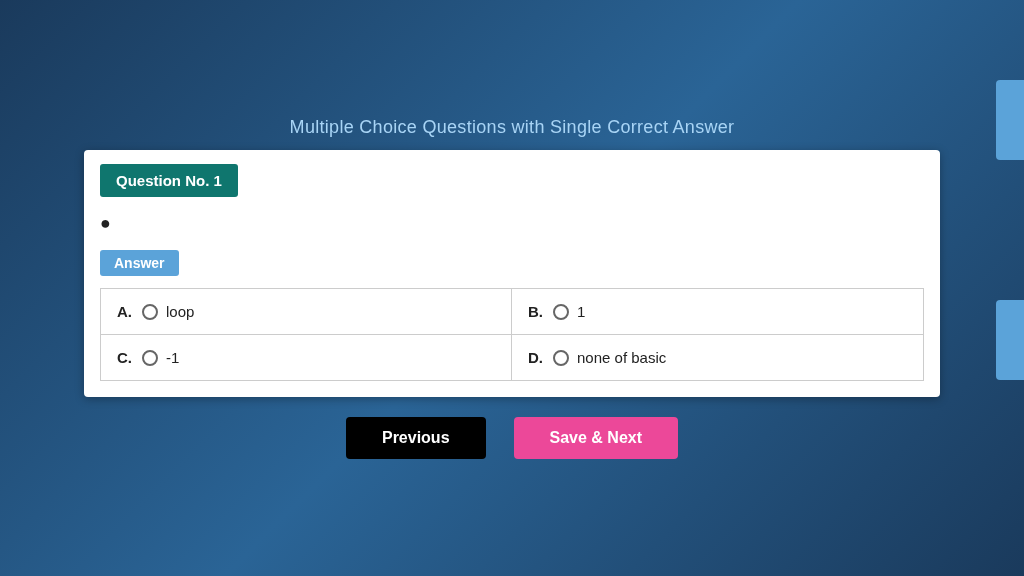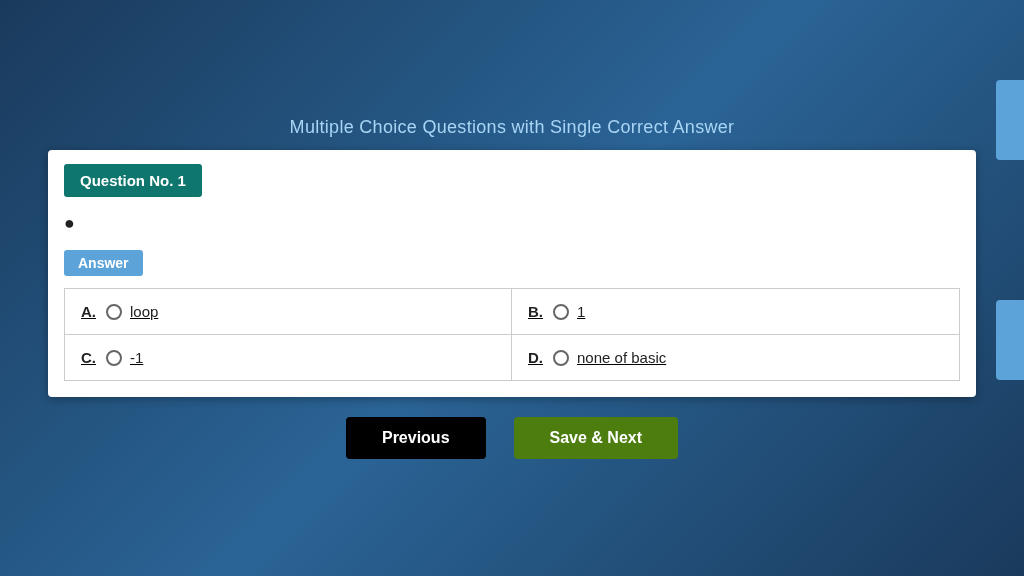--- a/index.html
+++ b/index.html
@@ -13,21 +13,21 @@
       height: 576px;
       background: linear-gradient(135deg, #1a3a5c 0%, #2a6496 50%, #1a3a5c 100%);
       display: flex;
       align-items: center;
       justify-content: center;
       font-family: Arial, sans-serif;
       overflow: hidden;
     }
 
     .main-container {
-      width: 928px;
+      width: 856px;
       display: flex;
       flex-direction: column;
       align-items: center;
     }
 
     .page-title {
       color: #a8d4f5;
       font-size: 18px;
       margin-bottom: 12px;
       font-weight: normal;
@@ -63,21 +63,20 @@
     }
 
     .bullet {
       font-size: 18px;
       color: #222;
       flex-shrink: 0;
     }
 
     .answer-section {
       padding: 0 16px 0 16px;
-      text-decoration: underline;
     }
 
     .answer-label {
       background: #5ba3d9;
       color: white;
       padding: 5px 14px;
       font-size: 14px;
       font-weight: bold;
       display: inline-block;
       border-radius: 3px;
@@ -149,21 +148,21 @@
       font-weight: bold;
       cursor: pointer;
       color: white;
     }
 
     .btn-previous {
       background: #000000;
     }
 
     .btn-save-next {
-      background: #4d7c0f;
+      background: #ec4899;
     }
 
     .right-tab {
       position: fixed;
       right: 0;
       top: 80px;
       width: 28px;
       height: 80px;
       background: #5ba3d9;
       border-radius: 4px 0 0 4px;

